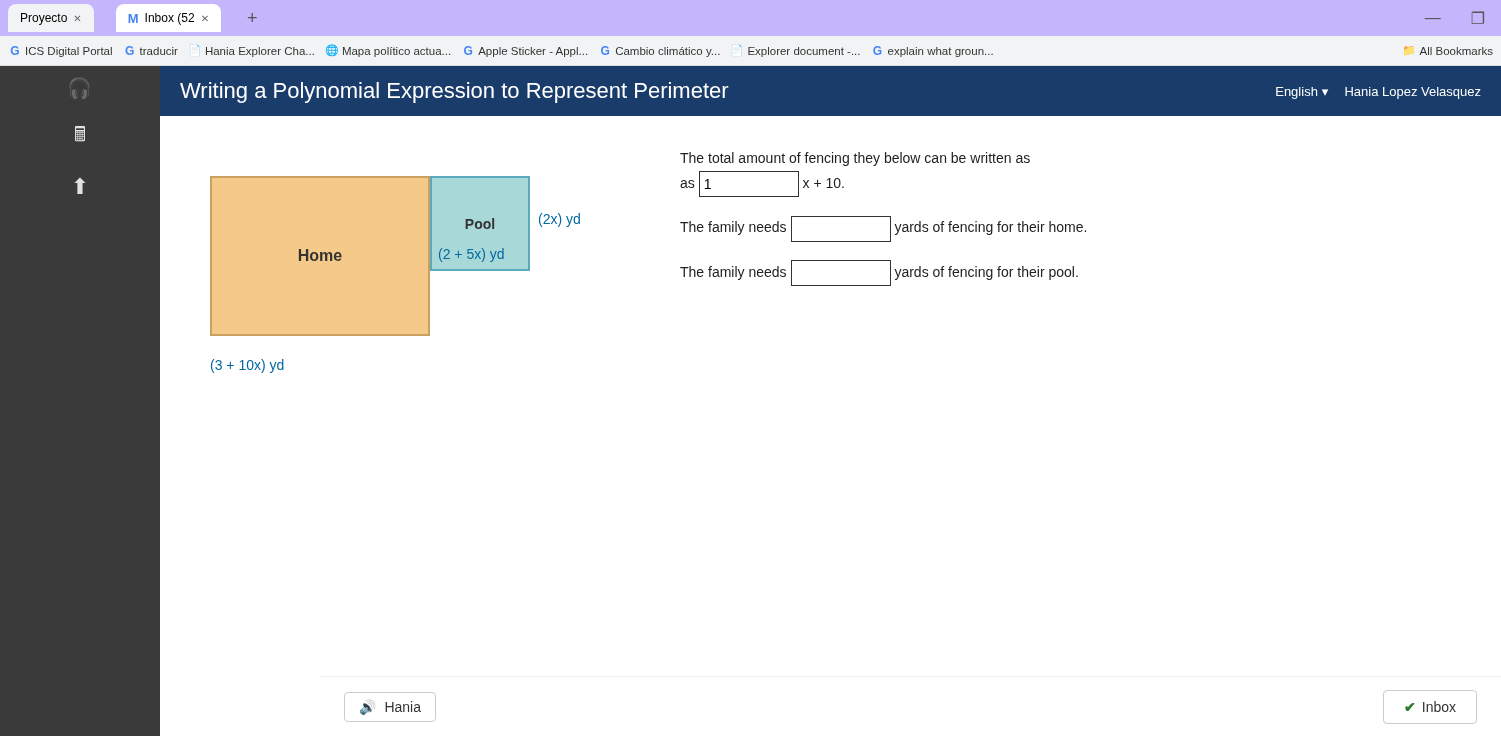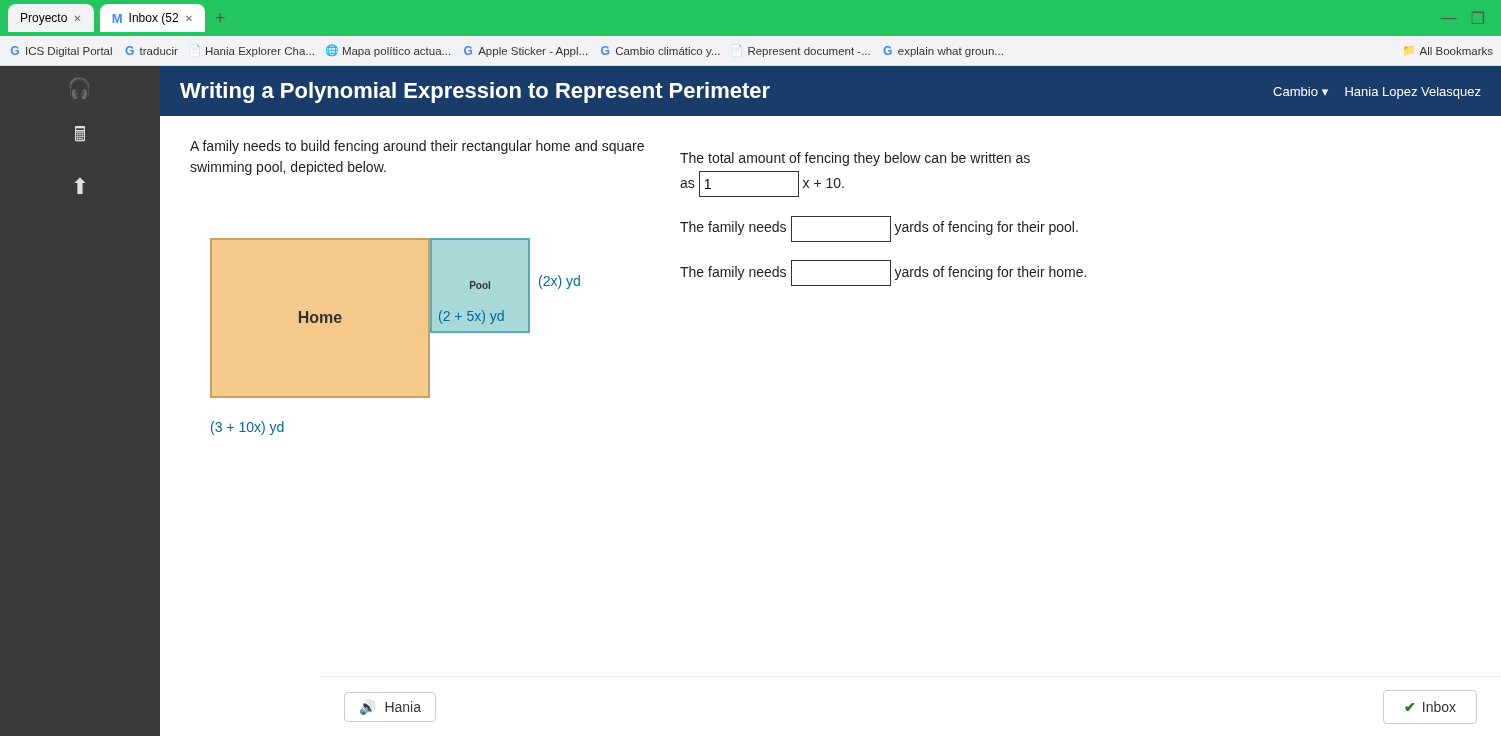--- a/index.html
+++ b/index.html
@@ -7,26 +7,26 @@
       font-family: Arial, sans-serif;
       background: #6b6b6b;
       width: 1501px;
       height: 736px;
       overflow: hidden;
       position: relative;
     }
 
     
     .browser-bar {
-      background: #22c55e;
+      background: #c4b5fd;
       height: 36px;
       display: flex;
       align-items: center;
       padding: 0 8px;
-      gap: 6px;
+      gap: 22px;
       font-size: 12px;
     }
     .tab {
       background: #f1f3f4;
       padding: 4px 12px;
       border-radius: 8px 8px 0 0;
       font-size: 12px;
       display: flex;
       align-items: center;
       gap: 6px;
@@ -105,21 +105,21 @@
     .content-header {
       background: #1a3c6b;
       padding: 12px 20px;
       display: flex;
       align-items: center;
       justify-content: space-between;
     }
     .content-header h1 {
       color: white;
       font-size: 22px;
-      font-weight: bold;
+      font-weight: normal;
     }
     .header-right {
       display: flex;
       align-items: center;
       gap: 16px;
     }
     .lang-select {
       color: white;
       font-size: 13px;
       display: flex;
@@ -182,21 +182,21 @@
       top: 40px;
       width: 100px;
       height: 95px;
       background: #a8d8d8;
       border: 2px solid #5aaabb;
       display: flex;
       align-items: center;
       justify-content: center;
     }
     .pool-label {
-      font-size: 10px;
+      font-size: 14px;
       font-weight: bold;
       color: #333;
     }
 
     .dim-label {
       position: absolute;
       font-size: 14px;
       color: #0369a1;
     }
 
@@ -316,21 +316,21 @@
   <div class="bookmark-item">
     <span class="bookmark-icon g-icon">G</span>
     <span>Apple Sticker - Appl...</span>
   </div>
   <div class="bookmark-item">
     <span class="bookmark-icon g-icon">G</span>
     <span>Cambio climático y...</span>
   </div>
   <div class="bookmark-item">
     <span class="bookmark-icon doc-icon">📄</span>
-    <span>Represent document -...</span>
+    <span>Explorer document -...</span>
   </div>
   <div class="bookmark-item">
     <span class="bookmark-icon g-icon">G</span>
     <span>explain what groun...</span>
   </div>
   <div style="flex:1;"></div>
   <div class="bookmark-item">
     <span class="bookmark-icon">📁</span>
     <span>All Bookmarks</span>
   </div>
@@ -341,31 +341,30 @@
   <div class="sidebar-icon">🖩</div>
   <div class="sidebar-icon" style="font-size:22px;">⬆</div>
 </div>
 
 <div class="main-content">
 
   <div class="content-header">
     <h1>Writing a Polynomial Expression to Represent Perimeter</h1>
     <div class="header-right">
       <div class="lang-select">
-        <span>Cambio</span>
+        <span>English</span>
         <span>▾</span>
       </div>
       <span class="user-name">Hania Lopez Velasquez</span>
     </div>
   </div>
 
   <div class="content-body">
 
     <div class="left-panel">
-      <p class="problem-text">A family needs to build fencing around their rectangular home and square swimming pool, depicted below.</p>
 
       <div class="diagram-container">
 
         <div class="home-rect">
           <span class="home-label">Home</span>
         </div>
 
         <div class="pool-rect">
           <span class="pool-label">Pool</span>
         </div>
@@ -388,29 +387,29 @@
           <input type="text" class="inline-input" value="1" style="">
           <span>x + 10.</span>
         </p>
       </div>
 
 
       <div class="answer-row">
         <p>
           <span>The family needs</span>
           <input type="text" class="inline-input" style="">
-          <span>yards of fencing for their pool.</span>
+          <span>yards of fencing for their home.</span>
         </p>
       </div>
 
       <div class="answer-row">
         <p>
           <span>The family needs</span>
           <input type="text" class="inline-input" style="">
-          <span>yards of fencing for their home.</span>
+          <span>yards of fencing for their pool.</span>
         </p>
       </div>
 
     </div>
   </div>
 
   <div class="content-footer">
     <button class="intro-btn">
       <span>🔊</span>
       <span>Hania</span>

